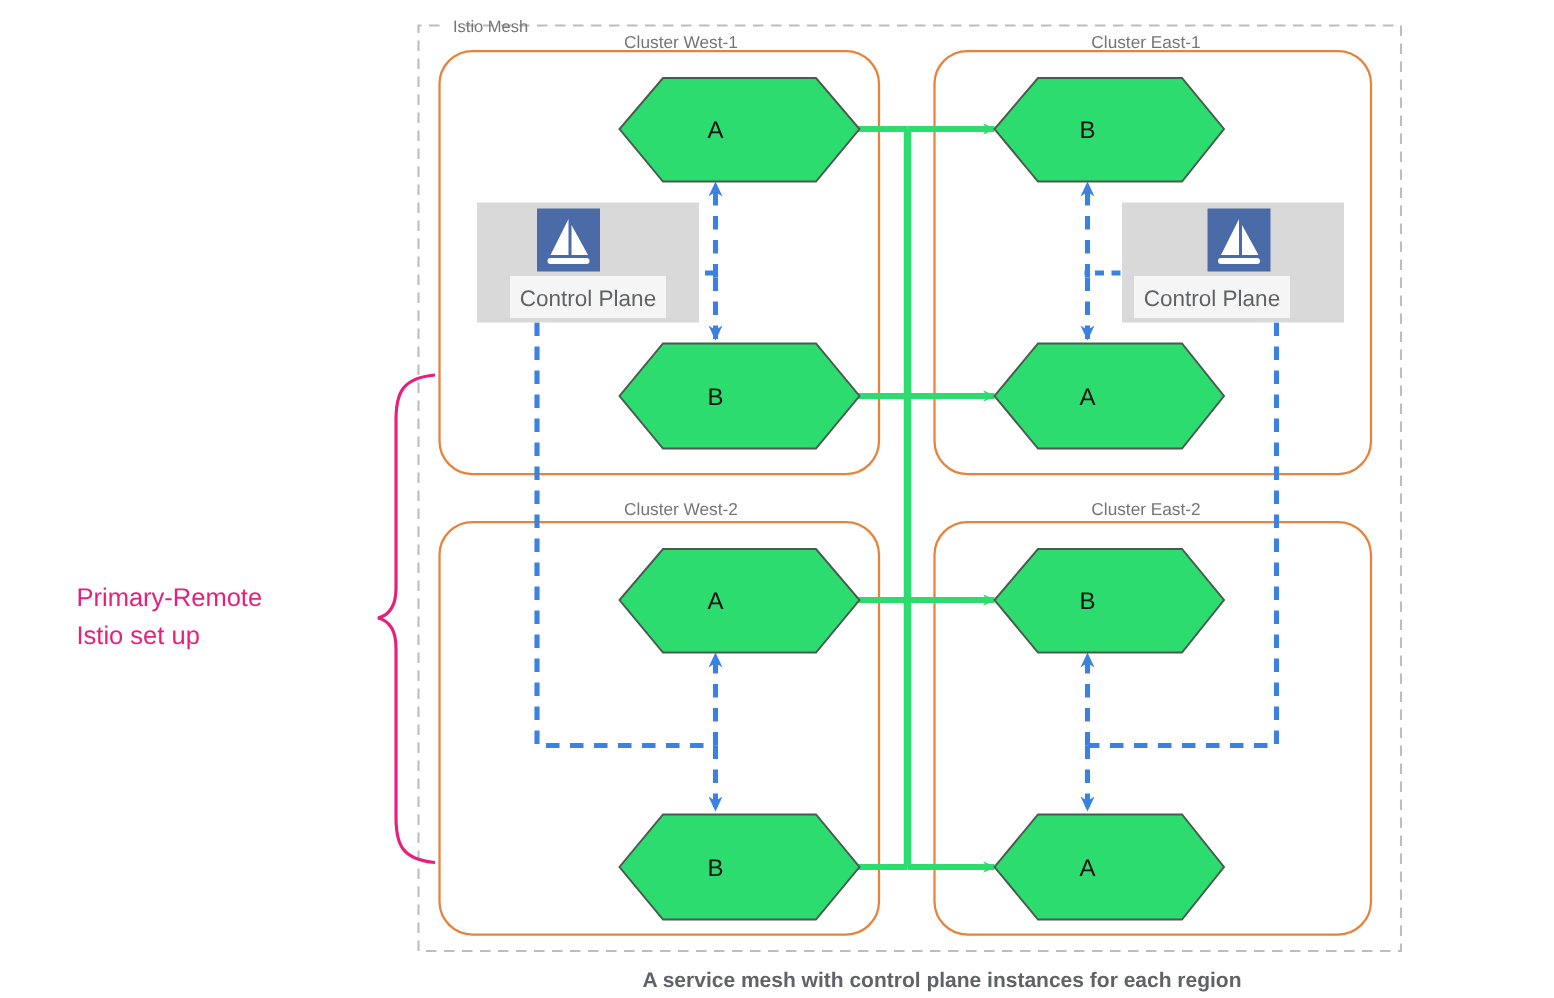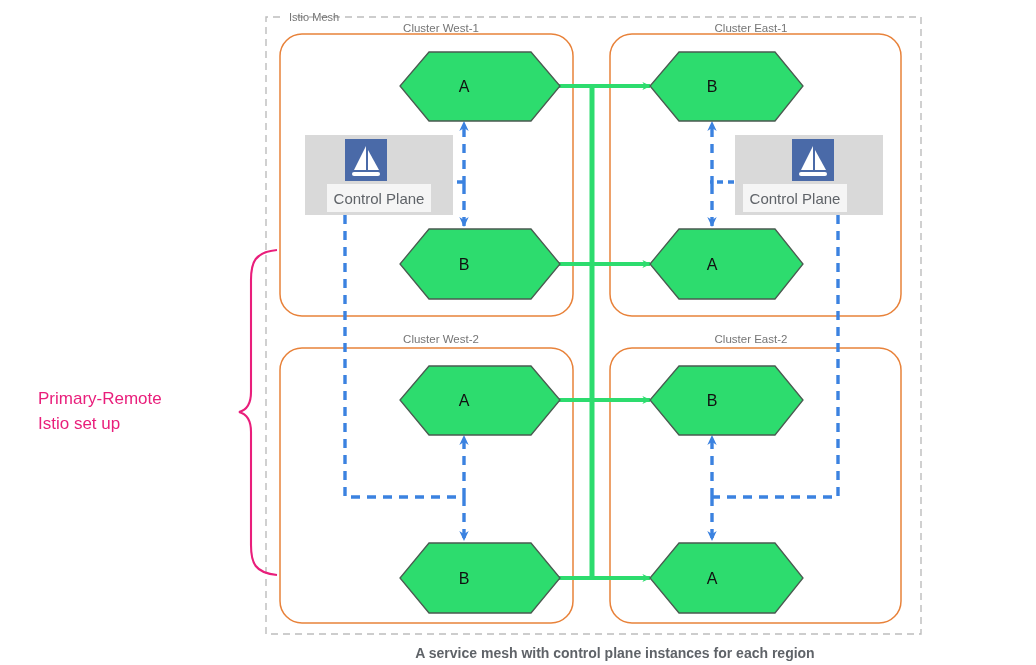--- a/index.html
+++ b/index.html
@@ -1,18 +1,18 @@
 <!DOCTYPE html>
 <html><head>
 <meta charset="utf-8">
 <style>
   html,body{margin:0;padding:0;background:#ffffff;}
   body{width:1036px;height:665px;position:relative;overflow:hidden;
        font-family:"Liberation Sans","DejaVu Sans",sans-serif;}
-  #stage{position:absolute;left:0;top:0;width:955px;height:665px;}
+  #stage{position:absolute;left:13px;top:0;width:955px;height:665px;}
   svg#canvas{position:absolute;left:0;top:0;width:1036px;height:665px;}
 
   .mesh-label{font-size:11px;fill:#757575;}
   .cluster-label{font-size:11.5px;fill:#757575;}
   .hex-label{font-size:16px;fill:#111111;}
   .cp-label{font-size:15px;fill:#5f6368;}
   .caption{font-size:14px;font-weight:bold;fill:#5f6368;}
   .brace-label{font-size:17px;fill:#e91e7b;}
 </style>
 </head>

